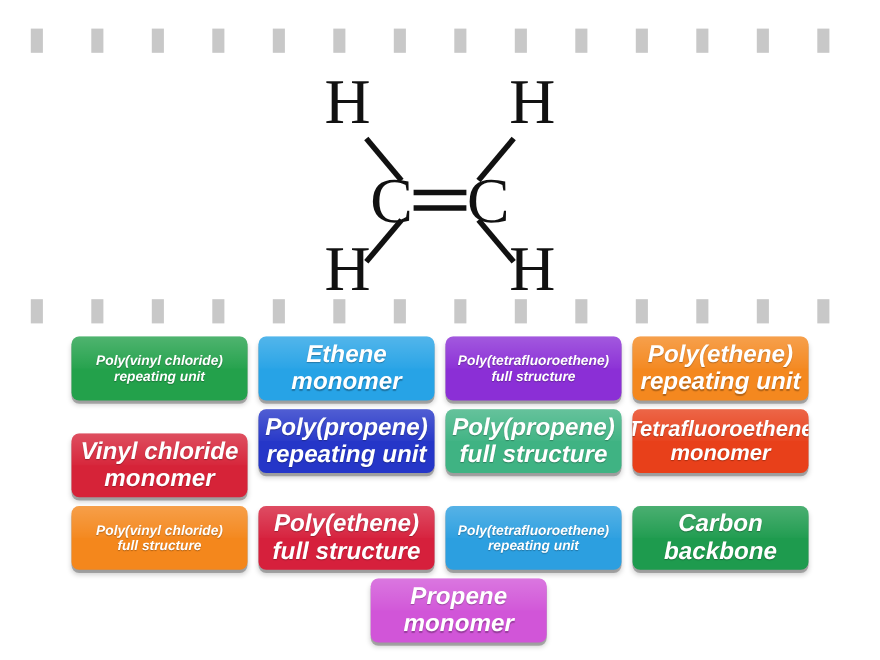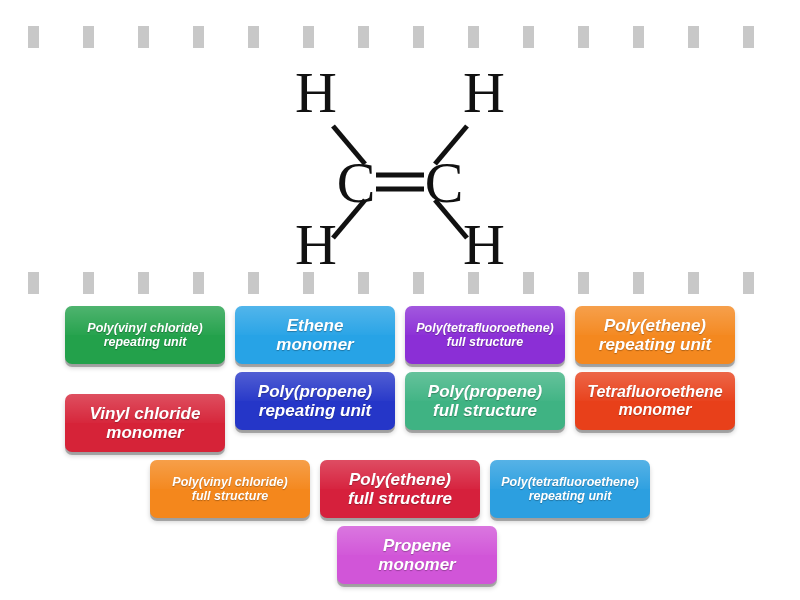--- a/index.html
+++ b/index.html
@@ -88,22 +88,22 @@
     position: absolute;
     left: 0; right: 0; top: 0;
     height: 50%;
     background: linear-gradient(to bottom, rgba(255,255,255,0.20), rgba(255,255,255,0.02));
     pointer-events: none;
   }
   .tile-label {
     position: relative;
     z-index: 2;
   }
-  .size-lg .tile-label { font-size: 17px; }
-  .size-md .tile-label { font-size: 16px; }
+  .size-lg .tile-label { font-size: 22px; }
+  .size-md .tile-label { font-size: 20px; }
   .size-sm .tile-label { font-size: 12.5px; }
 
   #tile-row-last { margin-top: 2px; padding-left: 34px; }
 </style>
 </head>
 <body>
 
 <div class="dash-rule" id="dash-rule-top">
     <span class="dash" style="left: 28px; background: rgb(200, 200, 200);"></span>
     <span class="dash" style="left: 83px; background: rgb(200, 200, 200);"></span>
@@ -196,19 +196,22 @@
   <div class="tile-row" id="tile-row-2">
       <div class="tile size-sm" style="background: rgb(244, 135, 28);">
         <span class="tile-label">Poly(vinyl chloride)<br>full structure</span>
       </div>
       <div class="tile size-lg" style="background: rgb(214, 32, 60);">
         <span class="tile-label">Poly(ethene)<br>full structure</span>
       </div>
       <div class="tile size-sm" style="background: rgb(44, 159, 224);">
         <span class="tile-label">Poly(tetrafluoroethene)<br>repeating unit</span>
       </div>
+      <div class="tile size-lg" style="background: rgb(30, 155, 78);">
+        <span class="tile-label">Carbon<br>backbone</span>
+      </div>
     </div>
   <div class="tile-row" id="tile-row-last">
       <div class="tile size-lg" style="background: rgb(209, 85, 216);">
         <span class="tile-label">Propene<br>monomer</span>
       </div>
     </div>
 </div>
 
 </body></html>

